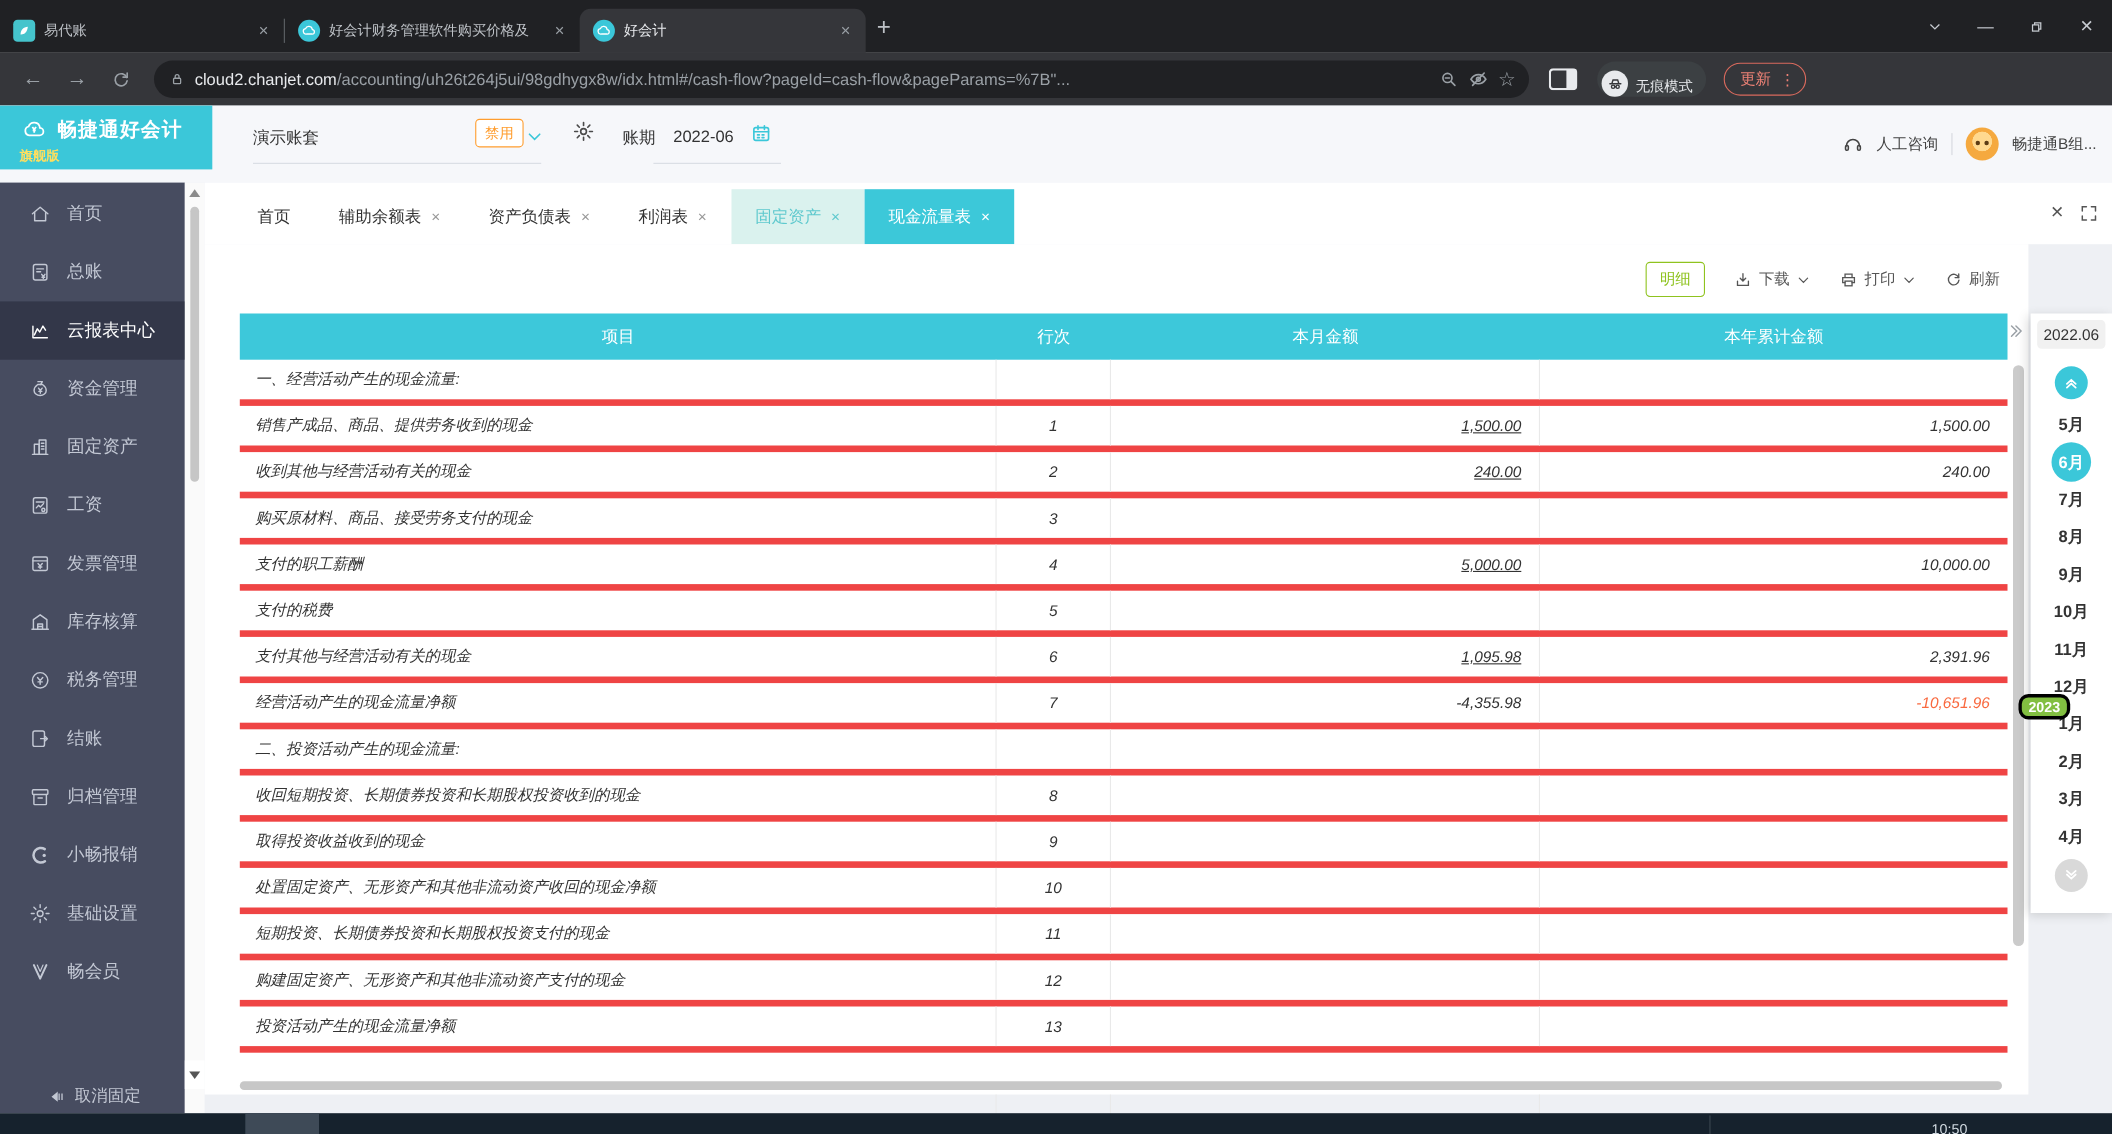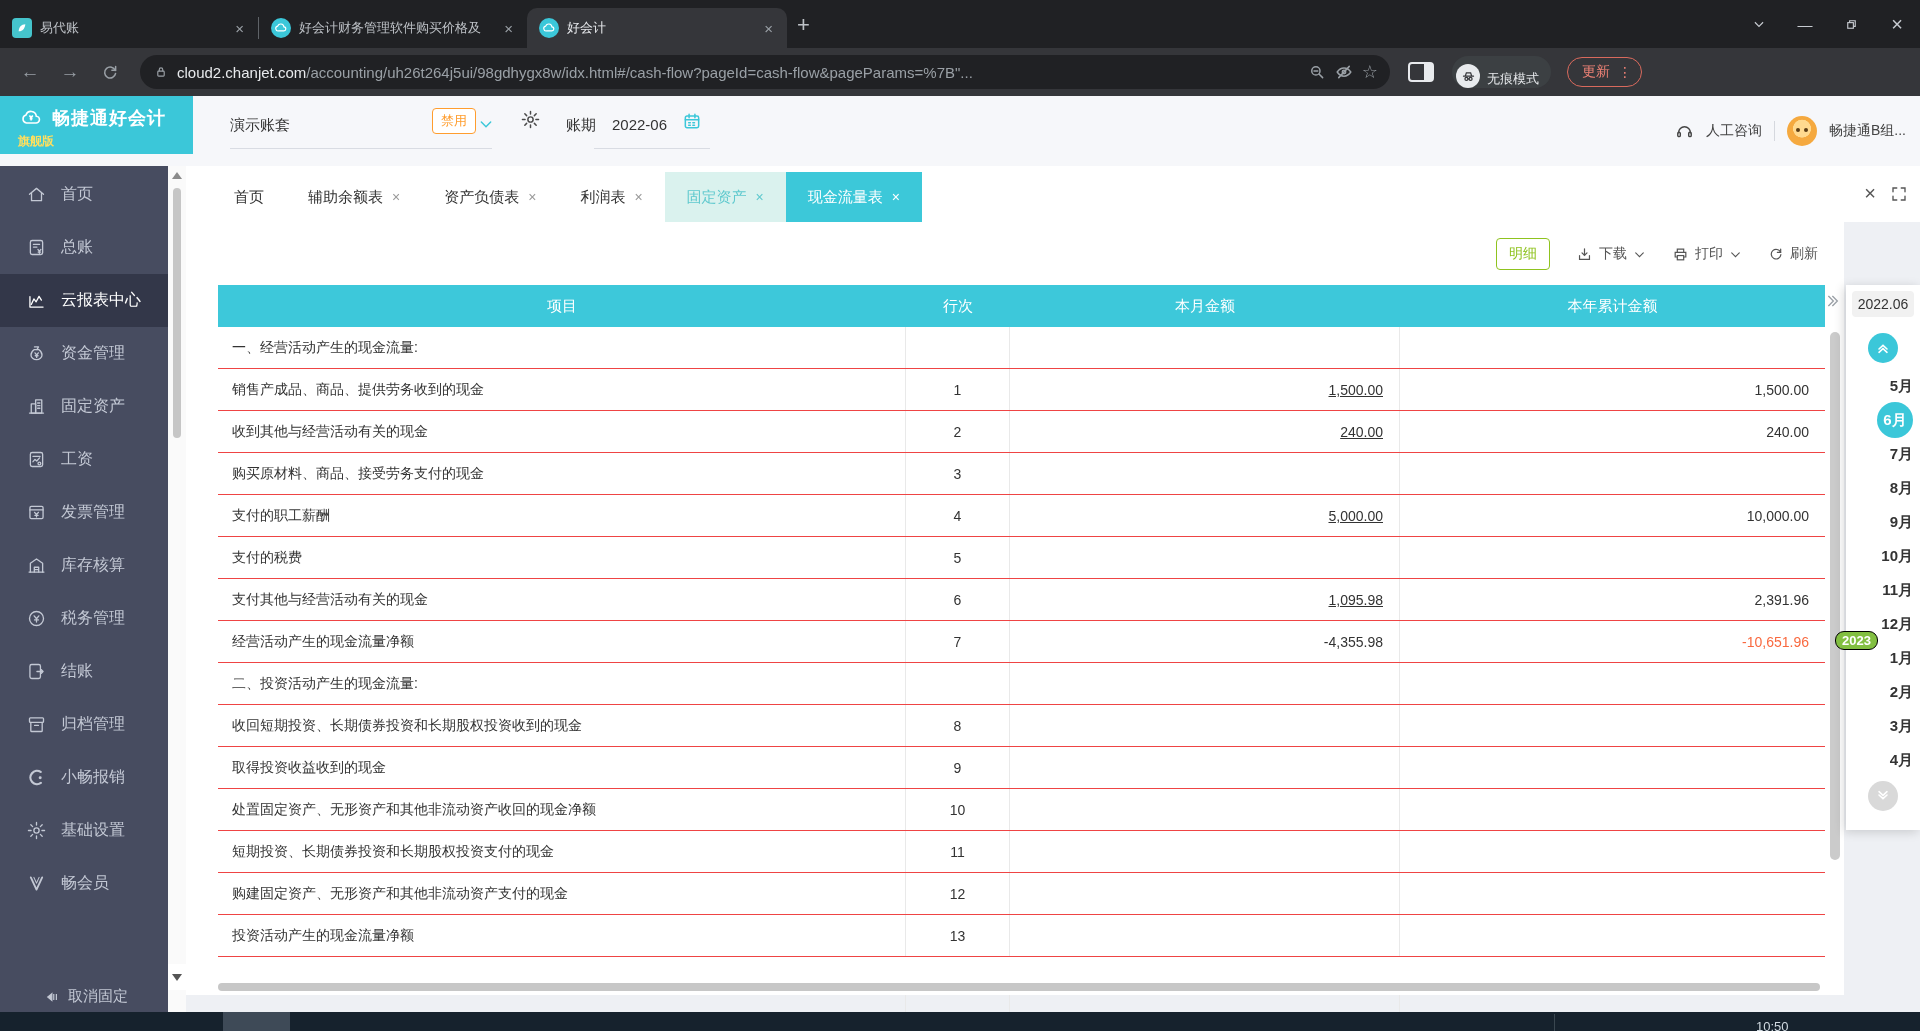--- a/index.html
+++ b/index.html
@@ -82,43 +82,43 @@
   .content-card { position:absolute; left:186px; top:222px; width:1658px; height:773px; background:#fff; }
   .toolbar-row { position:absolute; right:26px; top:16px; display:flex; align-items:center; gap:26px; font-size:14px; color:#555; }
   .btn-detail { border:1px solid #8fc31f; color:#8fc31f; background:#fff; border-radius:4px; padding:6px 12px; font-size:14px; cursor:pointer; }
   .tool-item { display:flex; align-items:center; gap:6px; cursor:pointer; color:#555; }
   .tool-item svg { color:#555; }
 
   .rtable { position:absolute; left:32px; top:63px; width:1607px; }
   .trow { display:grid; grid-template-columns:688px 104px 390px 425px; }
   .thead { background:#3dc8da; color:#fff; font-size:15px; height:42px; }
   .thead .c { display:flex; align-items:center; justify-content:center; }
-  .tbody .trow { height:42px; border-bottom:1px solid #ef4444; font-size:14px; color:#333; }
+  .tbody .trow { height:42px; border-bottom:6px solid #ef4444; font-size:14px; color:#333;font-style:italic; }
   .tbody .c { display:flex; align-items:center; border-right:1px solid #e9e9e9; padding:0 16px; }
   .tbody .c:last-child { border-right:none; }
   .tbody .c1 { padding-left:14px; }
   .tbody .c2 { justify-content:center; }
   .tbody .c3,.tbody .c4 { justify-content:flex-end; }
   .val-link { text-decoration:underline; cursor:pointer; color:#333; }
   .neg { color:#f9693f; }
   .hscroll { position:absolute; left:0; top:698px; width:1602px; height:8px; background:#c7c7c7; border-radius:4px; }
   .partial-row { position:absolute; left:0; top:710px; width:1607px; height:40px; display:grid; grid-template-columns:688px 104px 390px 425px; }
   .partial-row div { border-right:1px solid #e9e9e9; }
   .partial-row div:last-child { border-right:none; }
   .tbl-vscroll { position:absolute; left:1830px; top:332px; width:10px; height:528px; background:#cbcbcb; border-radius:5px; }
 
   
   .month-panel { position:absolute; left:1846px; top:285px; width:74px; height:545px; background:#fff; box-shadow:-2px 2px 10px rgba(0,0,0,.16); display:flex; flex-direction:column; align-items:center; }
   .mp-handle { position:absolute; left:-22px; top:8px; color:#9aa0a6; cursor:pointer; }
   .mp-chip { margin-top:6px; background:#f1f1f1; border-radius:4px; font-size:14px; color:#333; padding:5px 6px; }
   .mp-up { margin-top:16px; width:30px; height:30px; border-radius:50%; background:#3bc7d9; display:flex; align-items:center; justify-content:center; color:#fff; cursor:pointer; }
   .mp-list { margin-top:6px; display:flex; flex-direction:column; align-items:center; }
-  .month-item { height:34px; display:flex; align-items:center; justify-content:flex-end; font-size:15px; font-weight:bold; color:#333; cursor:pointer; position:relative; width:60px; }
+  .month-item { height:34px; display:flex; align-items:center; justify-content:center; font-size:15px; font-weight:bold; color:#333; cursor:pointer; position:relative; width:60px; }
   .month-item.sel span { width:36px; height:36px; background:#3bc7d9; border-radius:50%; color:#fff; display:flex; align-items:center; justify-content:center; }
-  .badge-2023 { position:absolute; left:-18px; top:-10px; background:#82bf41; border:1px solid #000000; color:#fff; font-size:13px; font-weight:bold; padding:0 6px; border-radius:9px; line-height:17px; }
+  .badge-2023 { position:absolute; left:-18px; top:-10px; background:#82bf41; border:3px solid #000000; color:#fff; font-size:13px; font-weight:bold; padding:0 6px; border-radius:9px; line-height:17px; }
   .mp-down { margin-top:4px; width:30px; height:30px; border-radius:50%; background:#d9d9d9; display:flex; align-items:center; justify-content:center; color:#fff; cursor:pointer; }
 
   
   .taskbar { position:absolute; left:0; bottom:0; width:1920px; height:19px; background:#16222d; }
   .tb-icon { position:absolute; left:223px; top:0; width:67px; height:19px; background:#3e4a57; }
   .tb-sep { position:absolute; left:1554px; top:2px; width:1px; height:17px; background:#3a4750; }
   .tb-time { position:absolute; left:1756px; top:7px; color:#cfd8df; font-size:13px; }
 </style>
 </head>
 <body>

